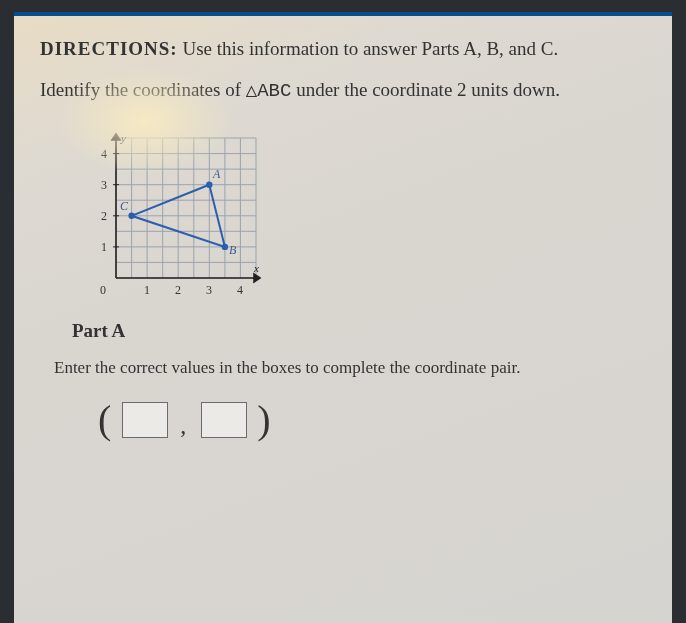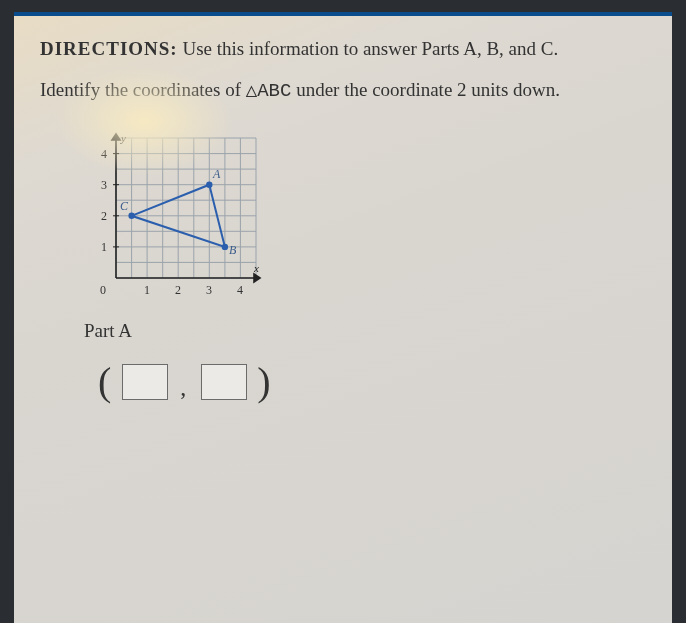--- a/index.html
+++ b/index.html
@@ -25,21 +25,21 @@
     position:absolute;left:40px;top:50px;width:180px;height:110px;
     background:radial-gradient(ellipse at center,#f6e9c2 0%,rgba(246,233,194,0) 70%);
     pointer-events:none;
   }
   .directions{font-size:19px;margin-bottom:18px}
   .directions .dirlabel{font-weight:bold;letter-spacing:1px}
   .question{font-size:19px;margin-bottom:26px}
   .triangle-sym{font-family:Liberation Mono, monospace}
   .chart-wrap{margin:16px 0 20px 46px}
   svg.grid{display:block}
-  .part-label{font-weight:normal;font-size:19px;margin:22px 0 16px 44px}
+  .part-label{font-weight:bold;font-size:19px;margin:22px 0 16px 32px}
   .subq{font-size:19px;margin:0 0 16px 18px}
   .instr{font-size:17px;margin:0 0 18px 14px}
   .answer-row{margin-left:58px;font-size:34px;font-family:"Times New Roman",serif}
   .paren{font-size:40px;vertical-align:middle}
   .abox{
     display:inline-block;width:44px;height:34px;
     border:1px solid #6b6b6b;background:#eceae6;
     vertical-align:middle;margin:0 2px;
   }
   .comma{vertical-align:middle;margin:0 4px 0 2px;font-size:24px;position:relative;top:6px}
@@ -125,20 +125,21 @@
         <text x="127" y="50" font-size="12" font-style="italic" fill="#3a5a8a">A</text>
         <text x="143" y="126" font-size="12" font-style="italic" fill="#3a5a8a">B</text>
         <text x="34" y="82" font-size="12" font-style="italic" fill="#3a5a8a">C</text>
       </g>
     </svg>
   </div>
 
   <div class="part-label">Part A</div>
 
 
+  <div class="instr">Enter the correct values in the boxes to complete the coordinate pair.</div>
 
   <div class="answer-row">
     <span class="paren">(</span>
     <span class="abox" title=""></span>
     <span class="comma">,</span>
     <span class="abox" title=""></span>
     <span class="paren">)</span>
   </div>
 </div>
 

